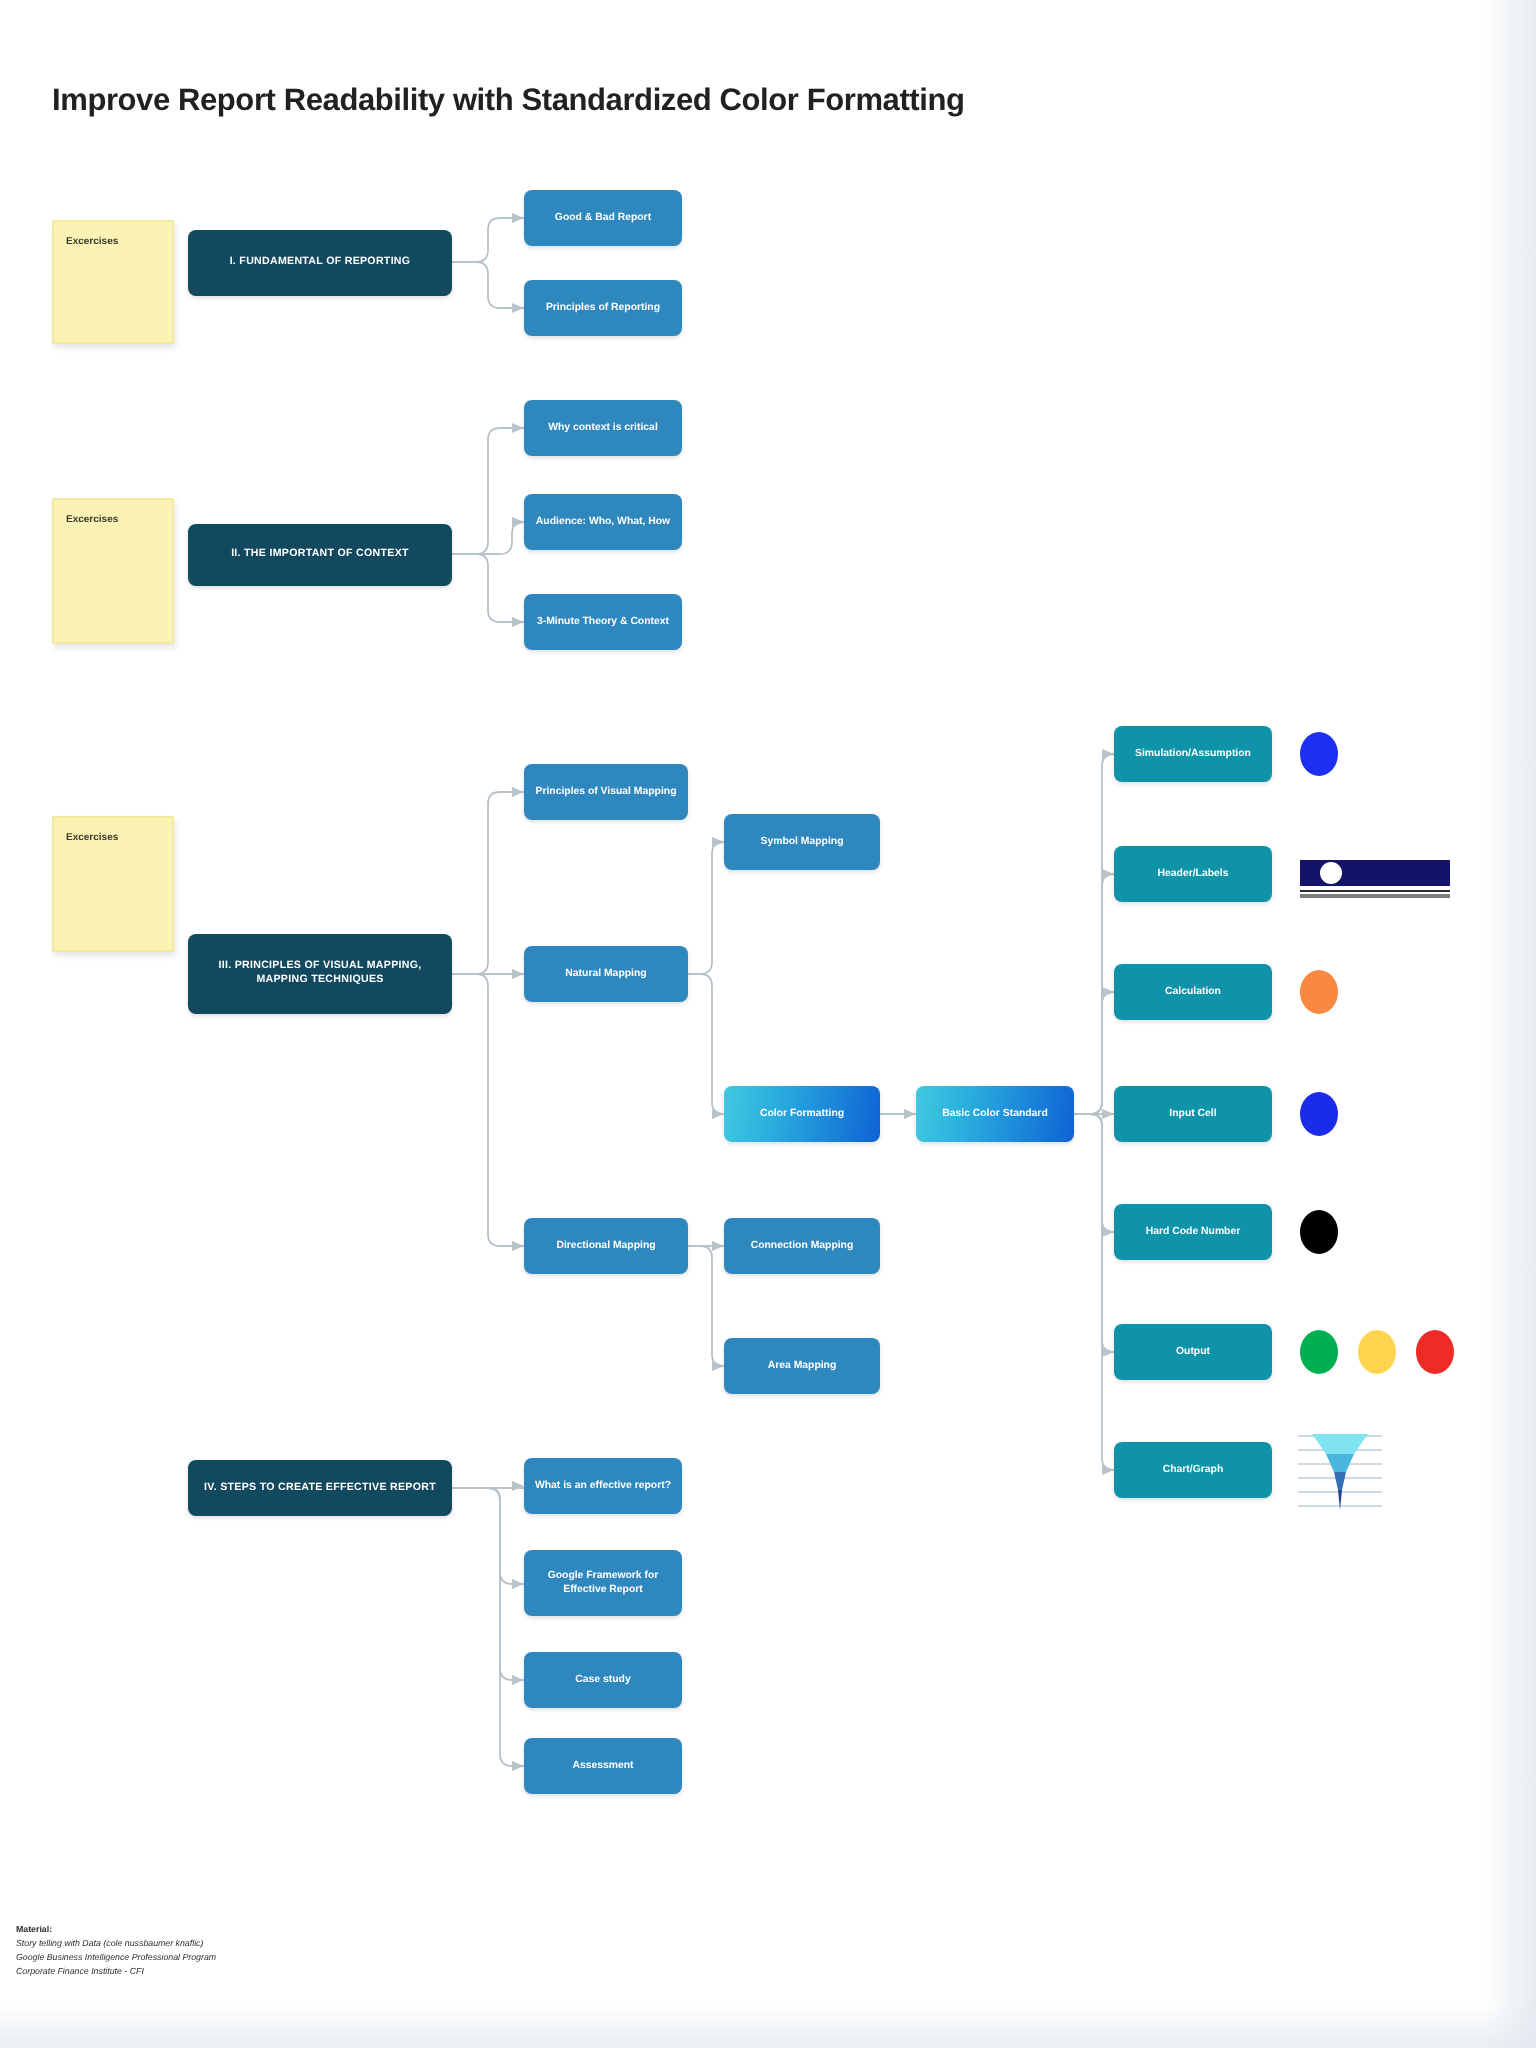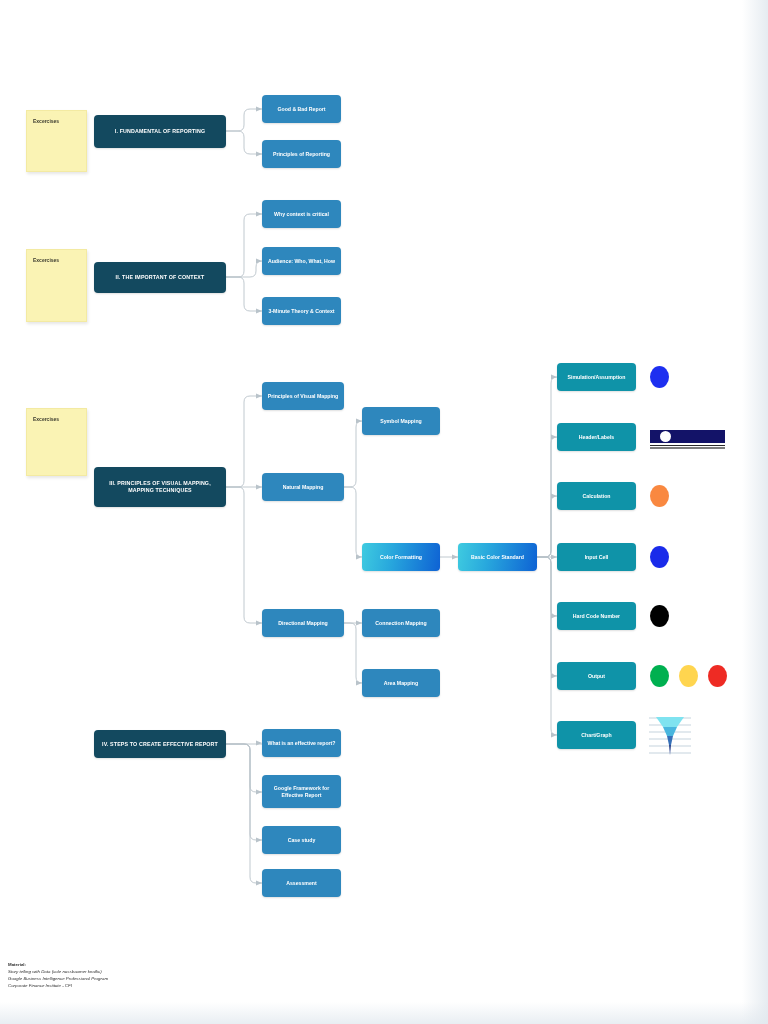--- a/index.html
+++ b/index.html
@@ -67,20 +67,21 @@
   #footer{position:absolute;left:8px;top:961px;font-size:4.4px;line-height:1.62;color:#2f2f2f;}
   #footer .mat{font-weight:bold;font-style:normal;}
   #footer .src{font-style:italic;}
 </style>
 </head>
 <body>
 
 <div id="page">
   <div id="canvas">
 
+    <h1 id="page-title">Improve Report Readability with Standardized Color Formatting</h1>
 
     <svg id="links" viewBox="0 0 768 1024">
 
       <path d="M226,131 H238 Q244,131 244,125 V115 Q244,109 250,109 H262"></path>
       <polygon points="262,109 256,106.5 256,111.5"></polygon>
       <path d="M226,131 H238 Q244,131 244,137 V148 Q244,154 250,154 H262"></path>
       <polygon points="262,154 256,151.5 256,156.5"></polygon>
 
       <path d="M226,277 H238 Q244,277 244,271 V220 Q244,214 250,214 H262"></path>
       <polygon points="262,214 256,211.5 256,216.5"></polygon>

